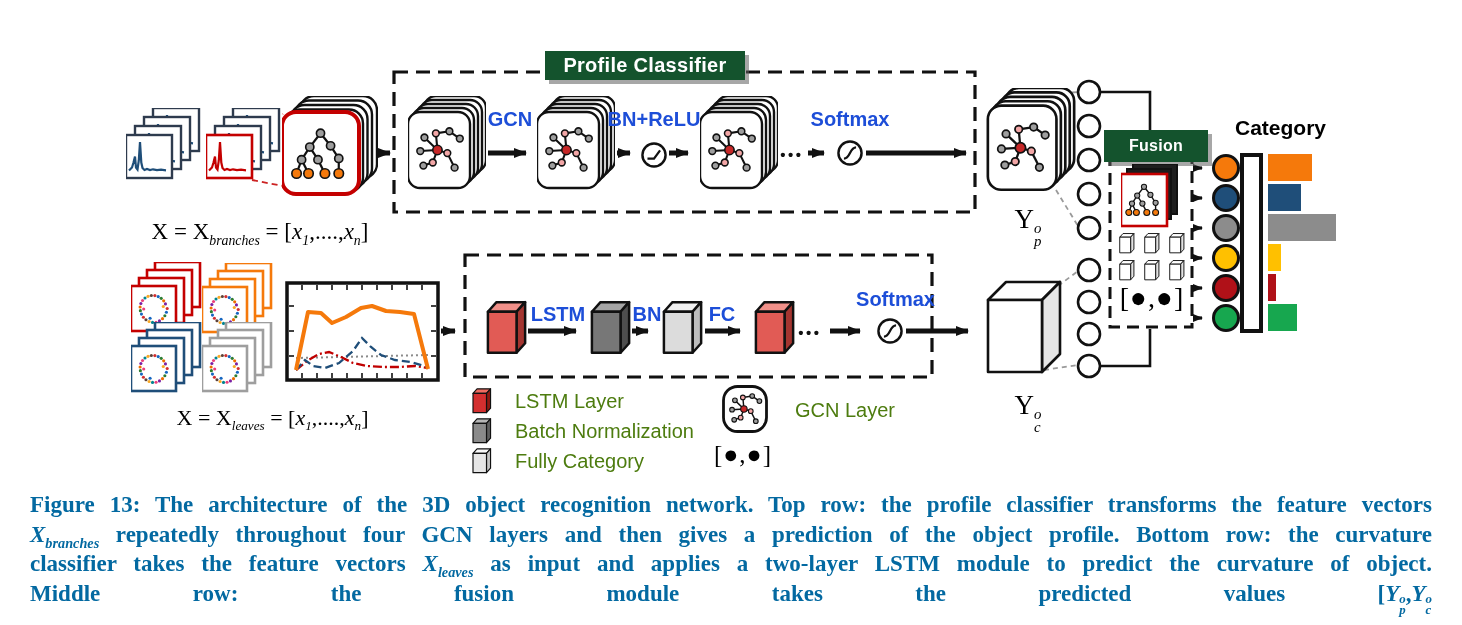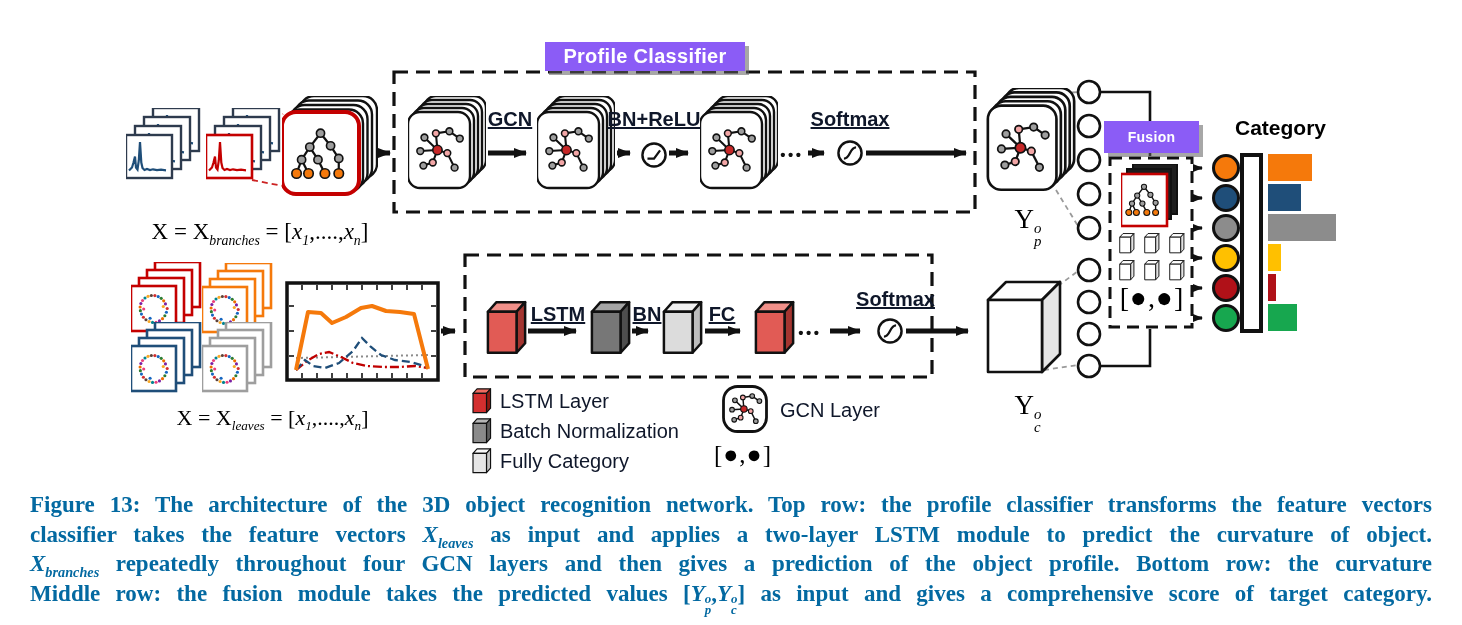--- a/index.html
+++ b/index.html
@@ -1,31 +1,31 @@
 <!DOCTYPE html>
 <html><head>
 <meta charset="utf-8">
 <style>
   html,body{margin:0;padding:0;background:#fff;}
   .stage{position:relative;width:1462px;height:625px;background:#fff;overflow:hidden;
          font-family:"Liberation Sans",sans-serif;}
   .abs{position:absolute;}
   svg{display:block;}
   .overlay{position:absolute;left:0;top:0;}
-  .lbl{position:absolute;font:700 20px "Liberation Sans",sans-serif;color:#0f172a;text-align:center;text-decoration:underline;}
+  .lbl{position:absolute;font:700 20px "Liberation Sans",sans-serif;color:#1d4ed8;text-align:center;}
   .dots{position:absolute;font:700 15px "Liberation Sans",sans-serif;letter-spacing:2.5px;color:#111;text-align:center;}
-  .badge{position:absolute;background:#8b5cf6;color:#fff;display:flex;align-items:center;justify-content:center;
-         font:700 20px "Liberation Sans",sans-serif;box-shadow:4px 4px 0 rgba(95,95,95,.55);letter-spacing:.3px;}
+  .badge{position:absolute;background:#14532d;color:#fff;display:flex;align-items:center;justify-content:center;
+         font:700 20px "Liberation Sans",sans-serif;box-shadow:4px 4px 0 rgba(95,95,95,.55);letter-spacing:.3px;margin-top:9px;}
   .math{position:absolute;font:400 23px "Liberation Serif",serif;color:#000;text-align:center;}
   .math sub{font-size:.6em;font-style:italic;}
   .math i{font-style:italic;}
   .ylab{position:absolute;font:400 27px "Liberation Serif",serif;color:#000;text-align:center;}
   .ss{display:inline-flex;flex-direction:column;align-items:flex-start;font-size:.55em;line-height:.85em;
       vertical-align:-.35em;font-style:italic;}
-  .legend-text{position:absolute;font:400 20px "Liberation Sans",sans-serif;color:#0f172a;white-space:nowrap;}
+  .legend-text{position:absolute;font:400 20px "Liberation Sans",sans-serif;color:#4d7c0f;white-space:nowrap;margin-left:15px;}
   .concat{position:absolute;font:400 28px "Liberation Serif",serif;color:#000;text-align:center;letter-spacing:1px;}
   .cat-circle{position:absolute;width:28px;height:28px;border:3px solid #111;border-radius:50%;box-sizing:border-box;}
   .cat-bar{position:absolute;height:27px;}
   .score-rect{position:absolute;background:#fff;border:4px solid #111;box-sizing:border-box;}
   .cat-title{position:absolute;font:800 21px "Liberation Sans",sans-serif;color:#000;text-align:right;}
   .caption{position:absolute;left:30px;top:492px;width:1402px;font:700 23px "Liberation Serif",serif;color:#0369a1;}
   .capline{text-align:justify;text-align-last:justify;height:29.5px;white-space:nowrap;}
   .caption sub{font-size:.62em;font-style:italic;}
   .caption .cal{font-style:italic;}
   .caption .ss{font-size:.56em;line-height:.8em;vertical-align:-.22em;}
@@ -391,21 +391,21 @@
     <rect x="2" y="22" width="54" height="72" fill="#fff"></rect>
   </g>
 </svg>
 <div class="ylab" style="left:996px;top:390px;width:64px">
   <span>Y</span><span class="ss">
         <span>o</span>
         <span>c</span>
       </span>
 </div>
 
-<div class="badge" style="left:1104px;top:121px;width:95px;height:32px;font-size:14px">Fusion</div>
+<div class="badge" style="left:1104px;top:121px;width:104px;height:32px;font-size:16px">Fusion</div>
 
 <svg class="abs" style="left:1121px;top:164px" width="60" height="64">
   <rect x="12" y="0" width="44" height="50" fill="#1e1e1e" stroke="#111" stroke-width="2"></rect>
   <rect x="6" y="5" width="44" height="50" fill="#1e1e1e" stroke="#111" stroke-width="2"></rect>
   <rect x="0" y="10" width="46" height="52" fill="#fff" stroke="#C40000" stroke-width="2.6"></rect>
   <use href="#sym-tree" x="3" y="14" width="40" height="44"></use>
 </svg>
 
 <svg class="abs" style="left:1117px;top:232px" width="72" height="52">
   <use href="#sym-cube" x="2" y="0" width="16" height="22"></use>
@@ -454,24 +454,24 @@
 <svg class="abs" style="left:722px;top:385px" width="46" height="48">
   <rect x="1.5" y="1.5" width="43" height="45" rx="14" fill="#fff" stroke="#111" stroke-width="2.8"></rect>
   <use href="#sym-graph" x="5" y="6" width="36" height="36"></use>
 </svg>
 <div class="legend-text" style="left:780px;top:399px">GCN Layer</div>
 
 <div class="concat" style="left:712px;top:441px;width:62px;font-size:25px">[●,●]</div>
 
 <div class="caption">
   <div class="capline">Figure 13: The architecture of the 3D object recognition network. Top row: the profile classifier transforms the feature vectors</div>
+  <div class="capline"><i class="cal">X</i><sub>branches</sub><span> repeatedly throughout four GCN layers and then gives a prediction of the object profile. Bottom row: the curvature</span></div>
   <div class="capline"><span>classifier takes the feature vectors </span><i class="cal">X</i><sub>leaves</sub><span> as input and applies a two-layer LSTM module to predict the curvature of object.</span></div>
-  <div class="capline"><i class="cal">X</i><sub>branches</sub><span> repeatedly throughout four GCN layers and then gives a prediction of the object profile. Bottom row: the curvature</span></div>
   <div class="capline"><span>Middle row: the fusion module takes the predicted values [</span><i class="cal">Y</i><span class="ss">
           <span>o</span>
           <span>p</span>
         </span><span>,</span><i class="cal">Y</i><span class="ss">
           <span>o</span>
           <span>c</span>
-        </span><span>] as input and gives a comprehensive score of target category.</span></div>
+        </span></div>
 </div>
 
 </div>
 
 </body></html>

